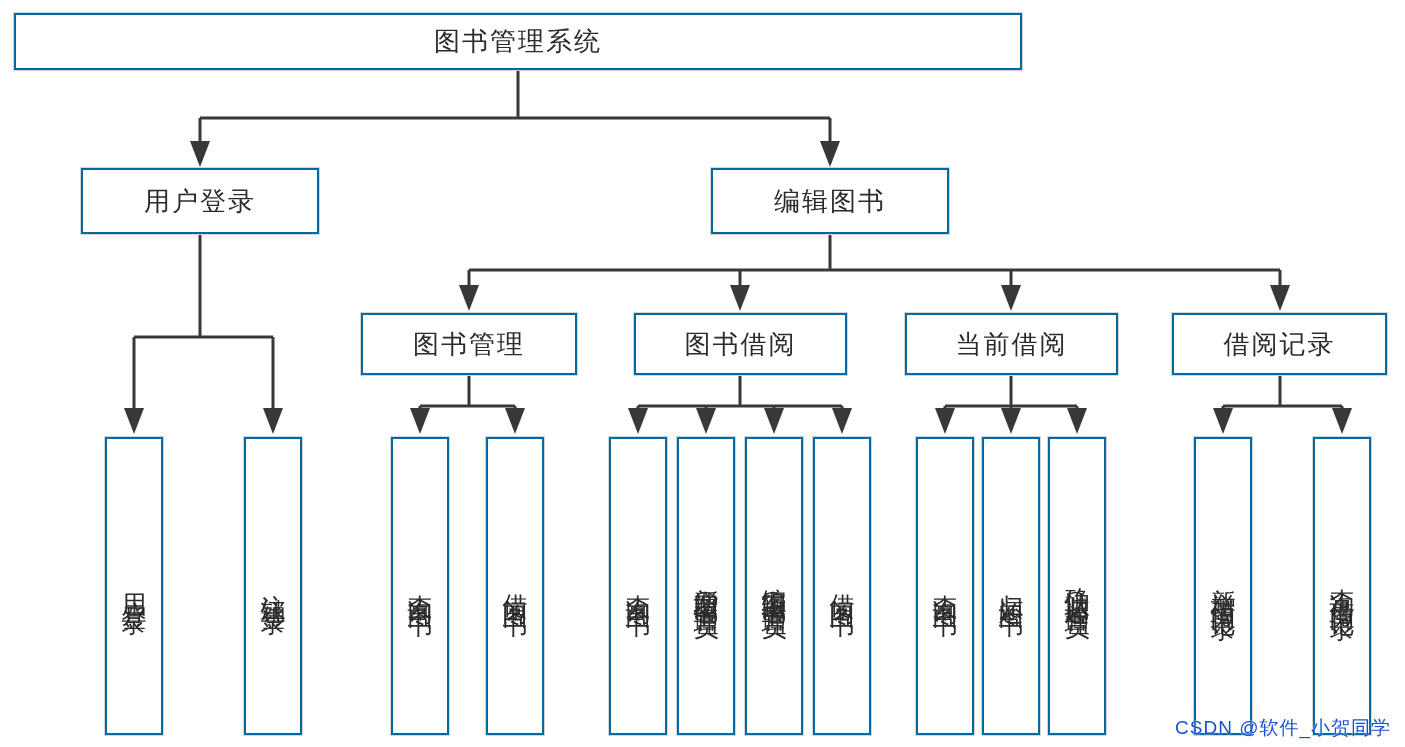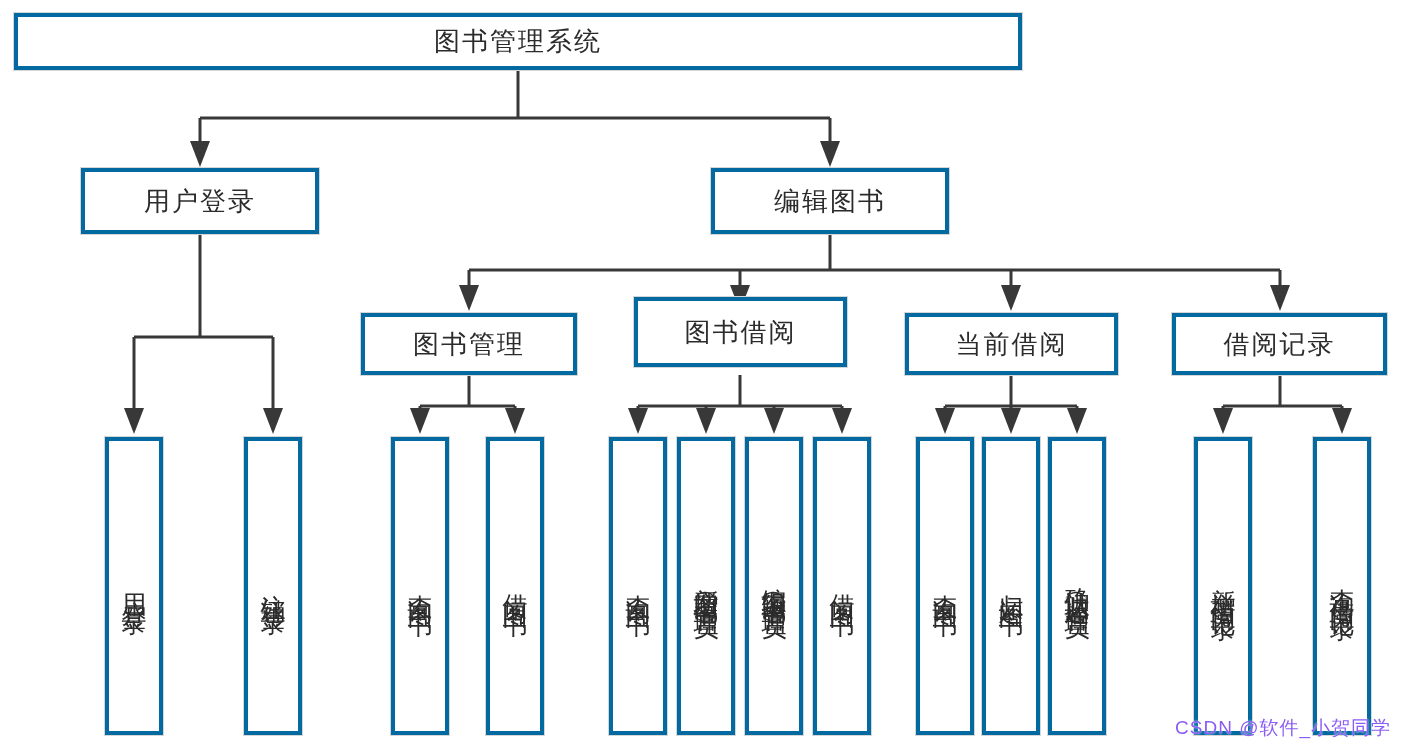--- a/index.html
+++ b/index.html
@@ -8,41 +8,41 @@
     width:1405px;height:747px;
     background:#ffffff;
     font-family:"Liberation Sans","DejaVu Sans",sans-serif;
     overflow:hidden;
   }
   .connectors{position:absolute;left:0;top:0;z-index:1;}
   .node{
     position:absolute;
     box-sizing:border-box;
     background:#ffffff;
-    border:4px solid #0369a1;
+    border:2px solid #0369a1;
     box-shadow:0 0 0 1px #d6d6d6;
     color:#2b2b2b;
     display:flex;align-items:center;justify-content:center;
     z-index:2;
     text-align:center;
   }
   .node.h{font-size:26px;letter-spacing:2px;white-space:nowrap;}
   .node.v{
     writing-mode:vertical-rl;
     text-orientation:mixed;
     font-size:25px;
     letter-spacing:6px;
     line-height:1;
   }
   .watermark{
     position:absolute;
     right:14px;bottom:6px;
     font-size:19px;
     letter-spacing:1px;
-    color:#8b5cf6;
+    color:#1d4ed8;
     text-shadow:0 0 2px #ffffff;
     z-index:5;
     white-space:nowrap;
   }
 </style>
 </head>
 <body>
 
 <div class="canvas">
 
@@ -78,21 +78,21 @@
       <polygon points="1332,408 1352,408 1342,434"></polygon>
     </g>
   </svg>
 
   <div class="node h" style="left:14px;top:13px;width:1008px;height:57px">图书管理系统</div>
 
   <div class="node h" style="left:81px;top:168px;width:238px;height:66px">用户登录</div>
   <div class="node h" style="left:711px;top:168px;width:238px;height:66px">编辑图书</div>
 
   <div class="node h" style="left:361px;top:313px;width:216px;height:62px">图书管理</div>
-  <div class="node h" style="left:634px;top:297px;width:213px;height:70px">图书借阅</div>
+  <div class="node h" style="left:634px;top:313px;width:213px;height:62px">图书借阅</div>
   <div class="node h" style="left:905px;top:313px;width:213px;height:62px">当前借阅</div>
   <div class="node h" style="left:1172px;top:313px;width:215px;height:62px">借阅记录</div>
 
   <div class="node v" style="left:105px;top:437px;width:58px;height:298px">用户登录</div>
   <div class="node v" style="left:244px;top:437px;width:58px;height:298px">注销登录</div>
 
   <div class="node v" style="left:391px;top:437px;width:58px;height:298px">查询图书</div>
   <div class="node v" style="left:486px;top:437px;width:58px;height:298px">借阅图书</div>
 
   <div class="node v" style="left:609px;top:437px;width:58px;height:298px">查询图书</div>

